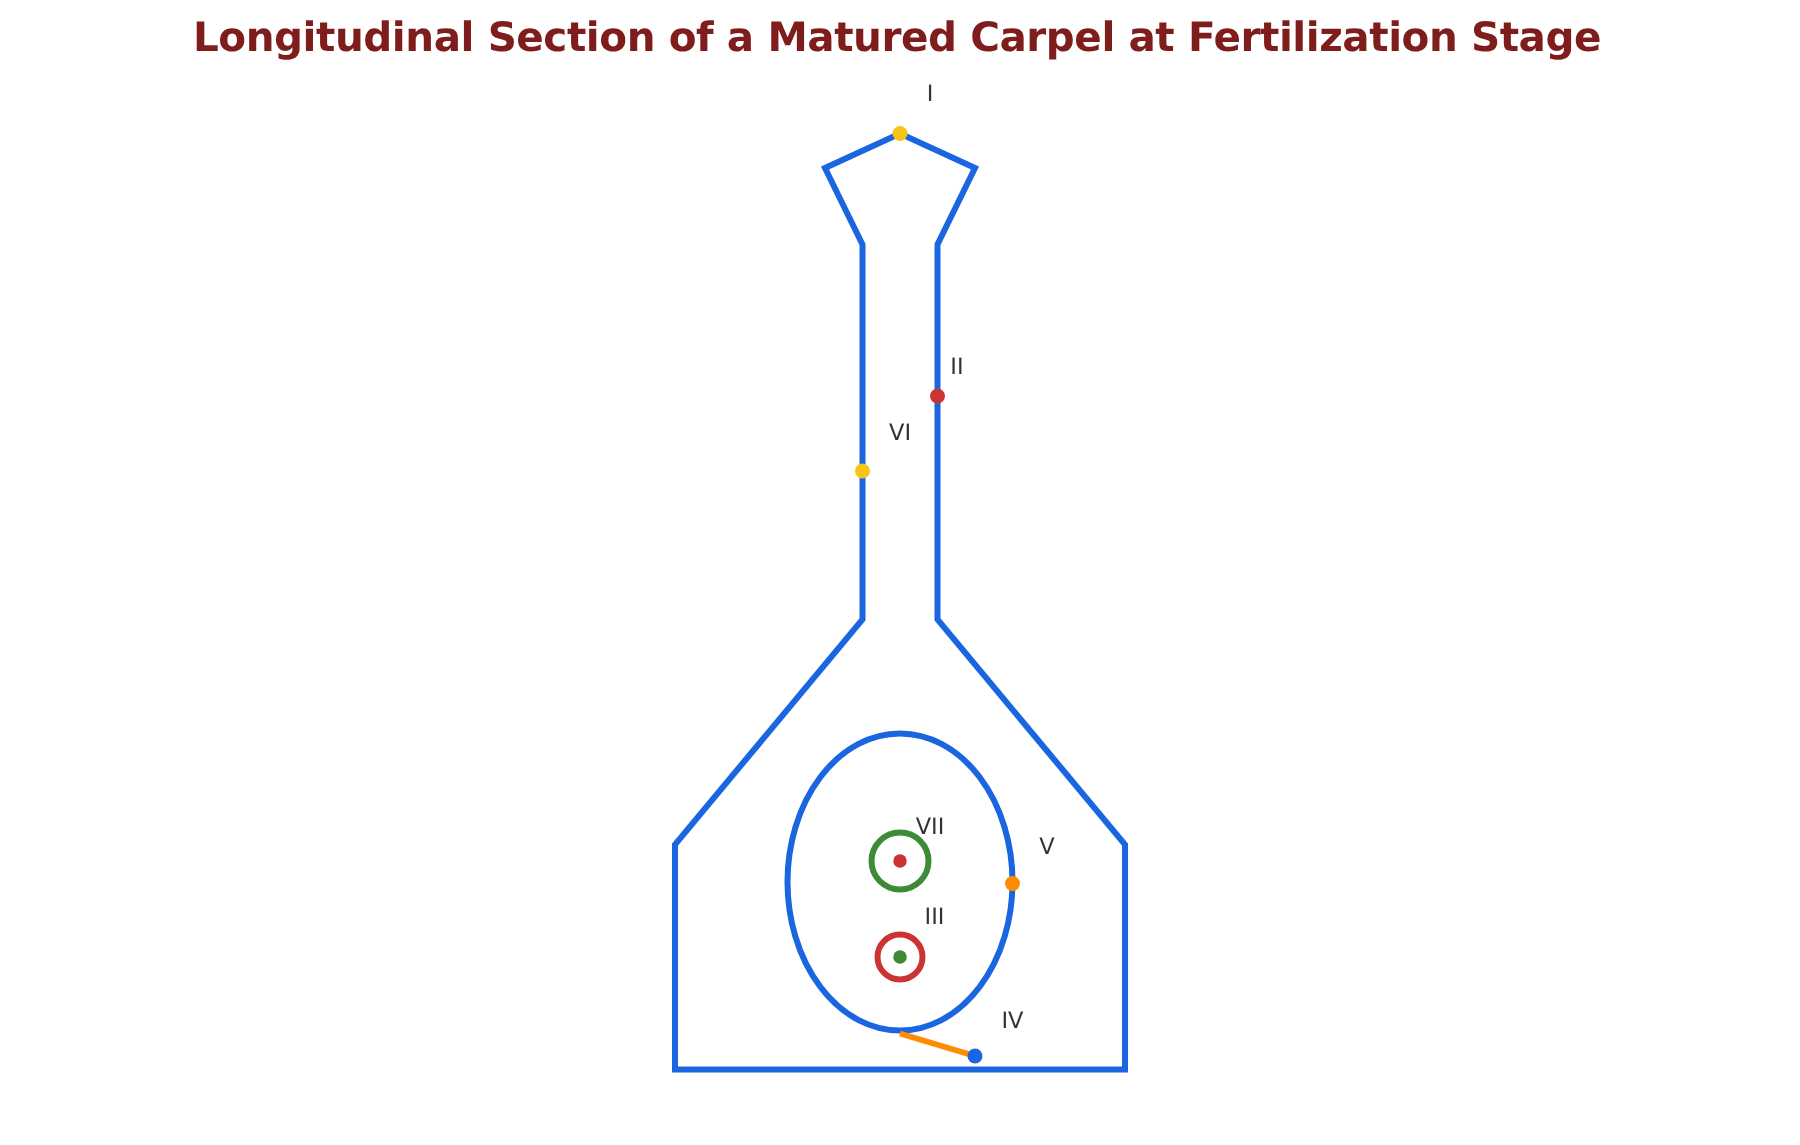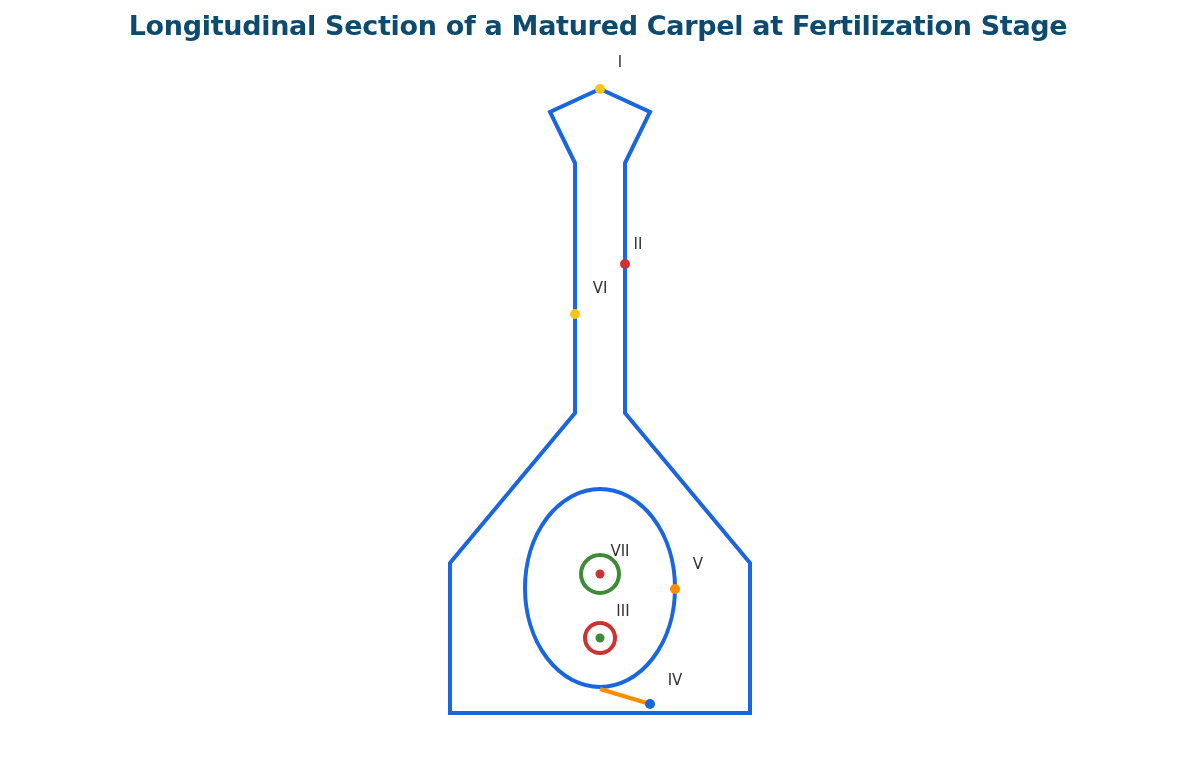--- a/index.html
+++ b/index.html
@@ -1,17 +1,17 @@
 <!DOCTYPE html>
 <html><head>
   <meta charset="utf-8">
   <style>
     html, body { margin: 0; padding: 0; background: #ffffff; }
     body { width: 1200px; height: 763px; position: relative; overflow: hidden; font-family: "DejaVu Sans", sans-serif; }
-    .title { position: absolute; left: 0; top: 10px; width: 1196px; text-align: center; font-size: 27px; font-weight: bold; color: #0c4a6e; letter-spacing: -0.3px; }
+    .title { position: absolute; left: 0; top: 10px; width: 1196px; text-align: center; font-size: 27px; font-weight: bold; color: #7f1d1d; letter-spacing: -0.3px; }
     svg { position: absolute; left: 0; top: 0; }
     .lbl { font-family: "DejaVu Sans", sans-serif; font-size: 15px; fill: #333333; }
   </style>
 </head>
 <body>
 
 <div class="title">Longitudinal Section of a Matured Carpel at Fertilization Stage</div>
 
 <svg width="1200" height="763" viewBox="0 0 1200 763">
 

